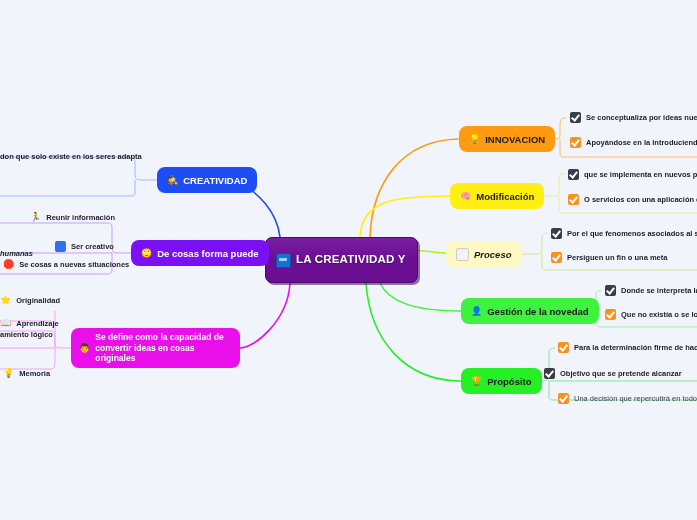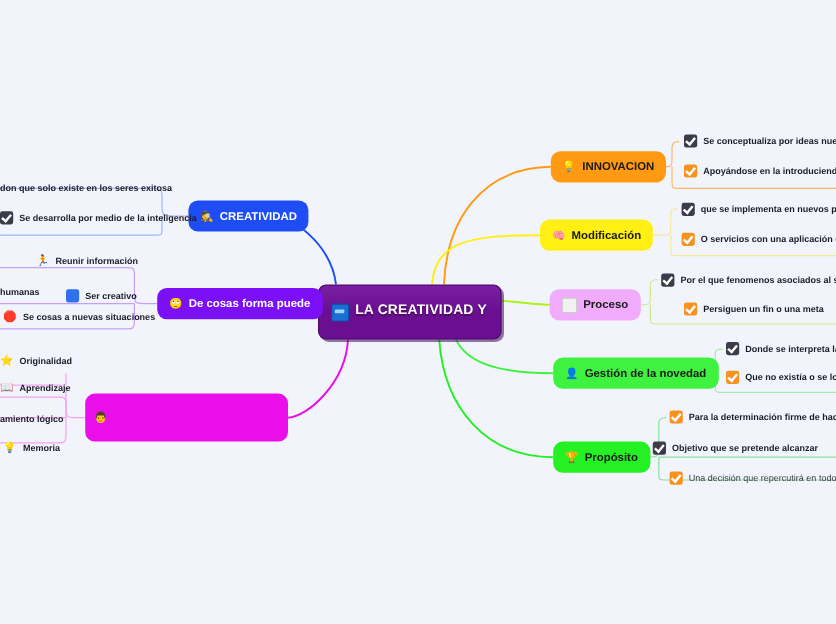--- a/index.html
+++ b/index.html
@@ -60,21 +60,21 @@
   .branch {
     height: 26px;
     padding: 0 10px;
     font-size: 9.5px;
     color: #1a1a1a;
     border-radius: 8px;
   }
 
   .b-innovacion  { left: 459px; top: 126px; background: #ff9a12; }
   .b-modificacion{ left: 450px; top: 183px; background: #ffef12; }
-  .b-proceso     { left: 458px; top: 241px; background: #f0abfc; }
+  .b-proceso     { left: 446px; top: 241px; background: #fef9c3; font-style: italic; }
   .b-gestion     { left: 461px; top: 298px; background: #3ff23f; }
   .b-proposito   { left: 461px; top: 368px; background: #24f024; }
 
   .b-creatividad { left: 157px; top: 167px; background: #1f4df5; color:#fff; }
   .b-forma       { left: 131px; top: 240px; background: #7b0ff5; color:#fff; }
   .b-define {
     left: 71px; top: 328px; width: 169px; height: 40px;
     background: #ea0fea; color: #ffffff;
     font-size: 8.5px; line-height: 10.5px;
     white-space: normal; padding: 0 8px;
@@ -223,21 +223,21 @@
   </div>
 
   <div class="node branch b-proceso">
     <span class="ico sq" style="background:#f2f2f2;border:1px solid #ccc;"></span>
     <span>Proceso</span>
   </div>
   <div class="leaf" style="left:551px; top:228px;">
     <span class="cb dark"></span>
     <span>Por el que fenomenos asociados al ser humano</span>
   </div>
-  <div class="leaf" style="left:570px; top:252px;">
+  <div class="leaf" style="left:551px; top:252px;">
     <span class="cb orange"></span>
     <span>Persiguen un fin o una meta</span>
   </div>
 
   <div class="node branch b-gestion">
     <span class="ico">👤</span>
     <span>Gestión de la novedad</span>
   </div>
   <div class="leaf" style="left:605px; top:285px;">
     <span class="cb dark"></span>
@@ -263,59 +263,56 @@
   <div class="leaf" style="left:558px; top:393px; font-weight:normal; color:#3a3a48;">
     <span class="cb orange"></span>
     <span>Una decisión que  repercutirá  en todos los ambitos</span>
   </div>
 
   <div class="node branch b-creatividad">
     <span class="ico">🕵</span>
     <span>CREATIVIDAD</span>
   </div>
   <div class="leaf" style="left:0px; top:152px;">
-    <span>don que solo existe en los seres exitosa</span>
-  </div>
-  <div class="leaf" style="left:0px; top:176px;">
-    <span class="cb dark"></span>
-    <span>Se desarrolla por medio de la inteligencia</span>
+    <span>don que solo existe en los seres adapta</span>
   </div>
 
   <div class="node branch b-forma">
     <span class="ico">🙄</span>
     <span>De cosas forma puede</span>
   </div>
   <div class="leaf" style="left:30px; top:213px;">
     <span class="ico">🏃</span>
     <span>Reunir información</span>
   </div>
-  <div class="leaf" style="left:0px; top:239px;">
+  <div class="leaf" style="left:0px; top:249px;font-style:italic;">
     <span>humanas</span>
   </div>
   <div class="leaf" style="left:55px; top:241px;justify-content:space-between;">
     <span class="ico sq" style="background:#3a6fd8;"></span>
     <span>Ser creativo</span>
   </div>
   <div class="leaf" style="left:3px; top:260px;">
     <span class="ico">🛑</span>
     <span>Se cosas a nuevas situaciones</span>
   </div>
 
   <div class="node branch b-define">
     <span class="ico">👨</span>
+    <span>Se define como la capacidad de convertir ideas en cosas originales</span>
   </div>
   <div class="leaf" style="left:0px; top:296px;">
     <span class="ico">⭐</span>
     <span>Originalidad</span>
   </div>
   <div class="leaf" style="left:0px; top:319px;">
     <span class="ico">📖</span>
     <span>Aprendizaje</span>
   </div>
-  <div class="leaf" style="left:0px; top:345px;">
+  <div class="leaf" style="left:0px; top:330px;">
     <span>amiento lógico</span>
   </div>
   <div class="leaf" style="left:3px; top:369px;">
     <span class="ico">💡</span>
     <span>Memoria</span>
   </div>
 
 </div>
 
 </body></html>

